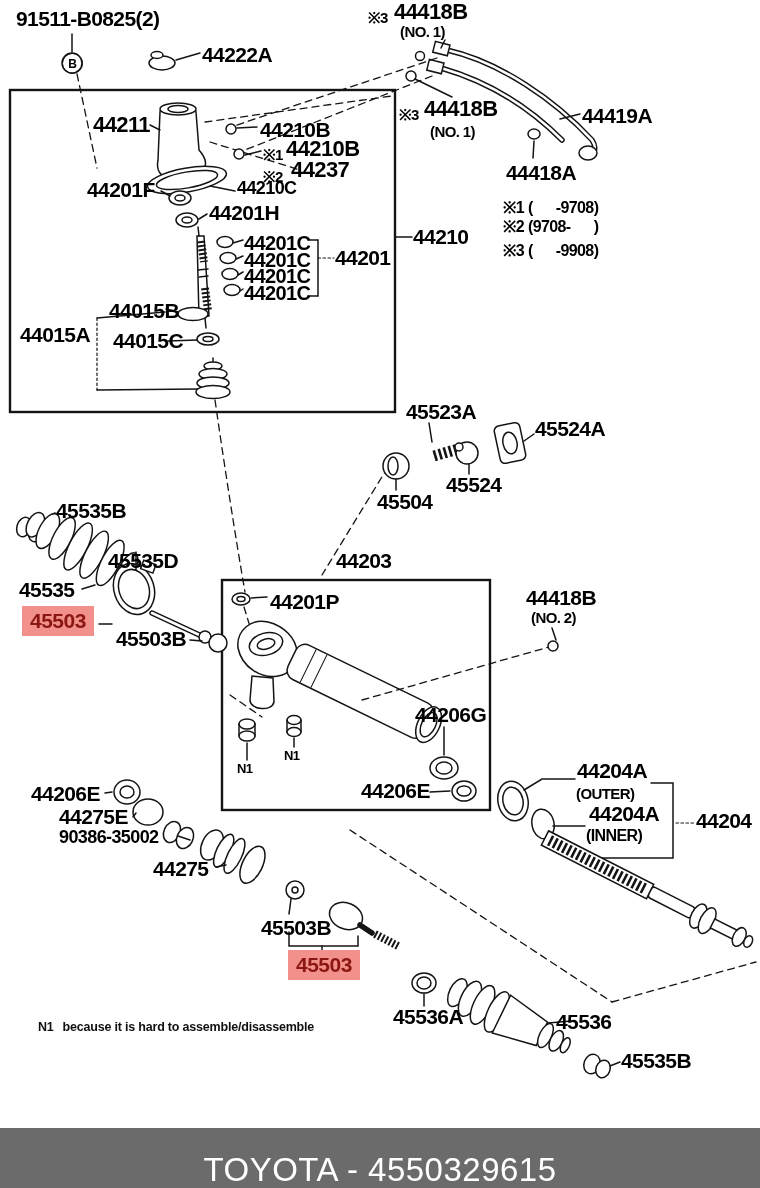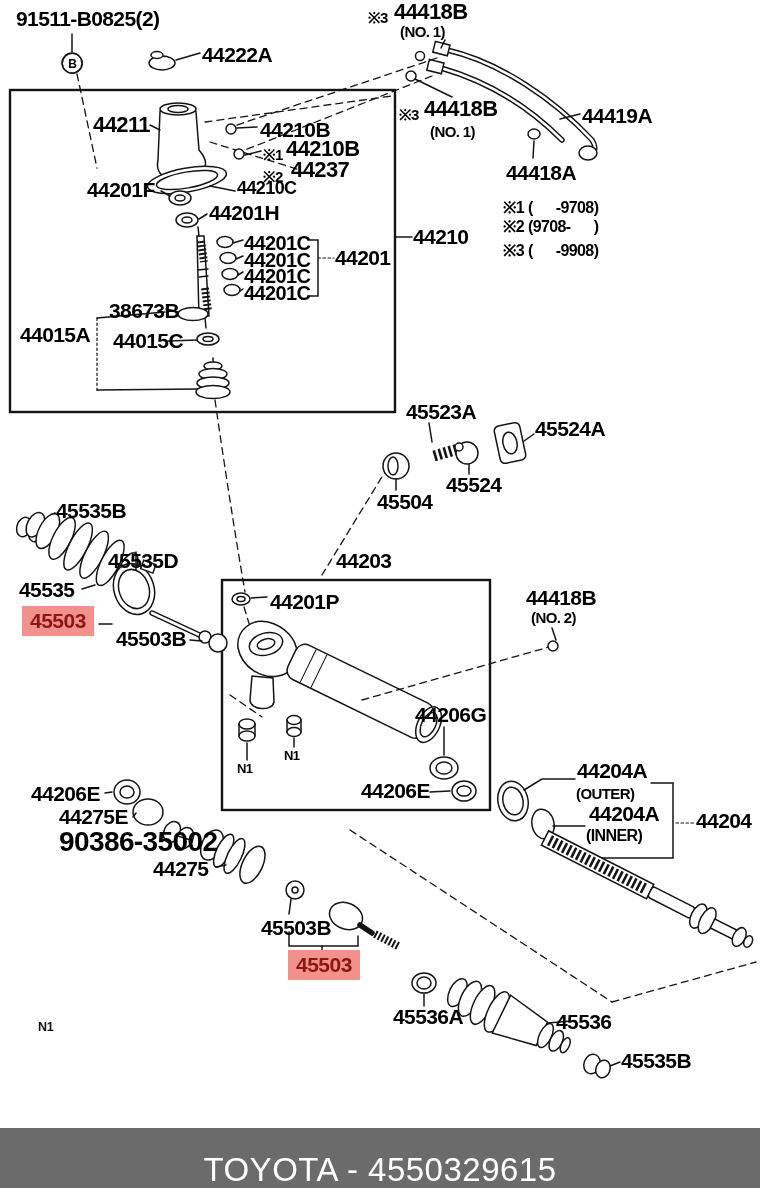--- a/index.html
+++ b/index.html
@@ -282,21 +282,21 @@
       <div class="lbl" style="left: 291px; top: 159px; font-size: 22px;">44237</div>
       <div class="lbl" style="left: 87px; top: 179px; font-size: 21px;">44201F</div>
       <div class="lbl" style="left: 237px; top: 179px; font-size: 18px;">44210C</div>
       <div class="lbl" style="left: 209px; top: 202px; font-size: 21px;">44201H</div>
       <div class="lbl" style="left: 244px; top: 233px; font-size: 20px;">44201C</div>
       <div class="lbl" style="left: 244px; top: 250px; font-size: 20px;">44201C</div>
       <div class="lbl" style="left: 244px; top: 266px; font-size: 20px;">44201C</div>
       <div class="lbl" style="left: 244px; top: 283px; font-size: 20px;">44201C</div>
       <div class="lbl" style="left: 335px; top: 247px; font-size: 21px;">44201</div>
       <div class="lbl" style="left: 413px; top: 226px; font-size: 21px;">44210</div>
-      <div class="lbl" style="left: 109px; top: 300px; font-size: 21px;">38673B</div>
+      <div class="lbl" style="left: 109px; top: 300px; font-size: 21px;">44015B</div>
       <div class="lbl" style="left: 20px; top: 324px; font-size: 21px;">44015A</div>
       <div class="lbl" style="left: 113px; top: 330px; font-size: 21px;">44015C</div>
       <div class="lbl" style="left: 406px; top: 401px; font-size: 21px;">45523A</div>
       <div class="lbl" style="left: 535px; top: 418px; font-size: 21px;">45524A</div>
       <div class="lbl" style="left: 446px; top: 474px; font-size: 21px;">45524</div>
       <div class="lbl" style="left: 377px; top: 491px; font-size: 21px;">45504</div>
       <div class="lbl" style="left: 56px; top: 500px; font-size: 21px;">45535B</div>
       <div class="lbl" style="left: 108px; top: 542px; font-size: 21px; margin-top: 8px;">45535D</div>
       <div class="lbl" style="left: 19px; top: 579px; font-size: 21px;">45535</div>
       <div class="lbl hl" style="left: 22px; top: 606px; font-size: 21px;">45503</div>
@@ -309,33 +309,34 @@
       <div class="lbl" style="left: 284px; top: 749px; font-size: 13px;">N1</div>
       <div class="lbl" style="left: 237px; top: 762px; font-size: 13px;">N1</div>
       <div class="lbl" style="left: 361px; top: 780px; font-size: 21px;">44206E</div>
       <div class="lbl" style="left: 577px; top: 760px; font-size: 21px;">44204A</div>
       <div class="lbl" style="left: 576px; top: 786px; font-size: 15px;">(OUTER)</div>
       <div class="lbl" style="left: 589px; top: 803px; font-size: 21px;">44204A</div>
       <div class="lbl" style="left: 586px; top: 828px; font-size: 16px;">(INNER)</div>
       <div class="lbl" style="left: 696px; top: 810px; font-size: 21px;">44204</div>
       <div class="lbl" style="left: 31px; top: 783px; font-size: 21px;">44206E</div>
       <div class="lbl" style="left: 59px; top: 806px; font-size: 21px;">44275E</div>
-      <div class="lbl" style="left: 59px; top: 828px; font-size: 28px;">90386-35002</div>
+      <div class="lbl" style="left: 59px; top: 828px; font-size: 18px;">90386-35002</div>
       <div class="lbl" style="left: 153px; top: 858px; font-size: 21px;">44275</div>
       <div class="lbl" style="left: 261px; top: 917px; font-size: 21px;">45503B</div>
       <div class="lbl hl" style="left: 288px; top: 950px; font-size: 21px;">45503</div>
       <div class="lbl" style="left: 393px; top: 1006px; font-size: 21px;">45536A</div>
       <div class="lbl" style="left: 556px; top: 1011px; font-size: 21px;">45536</div>
       <div class="lbl" style="left: 621px; top: 1050px; font-size: 21px;">45535B</div>
       <div class="lbl" style="left: 674px; top: 1128px; font-size: 13px;">450007D</div>
     </div>
 
   <div id="note">
     <span>N1</span>
     <span>
+      <span style="display:block">because it is hard to assemble/disassemble</span>
     </span>
   </div>
 
   <div id="footer">
     <span>TOYOTA - 4550329615</span>
   </div>
 
 </div>
 
 </body></html>

